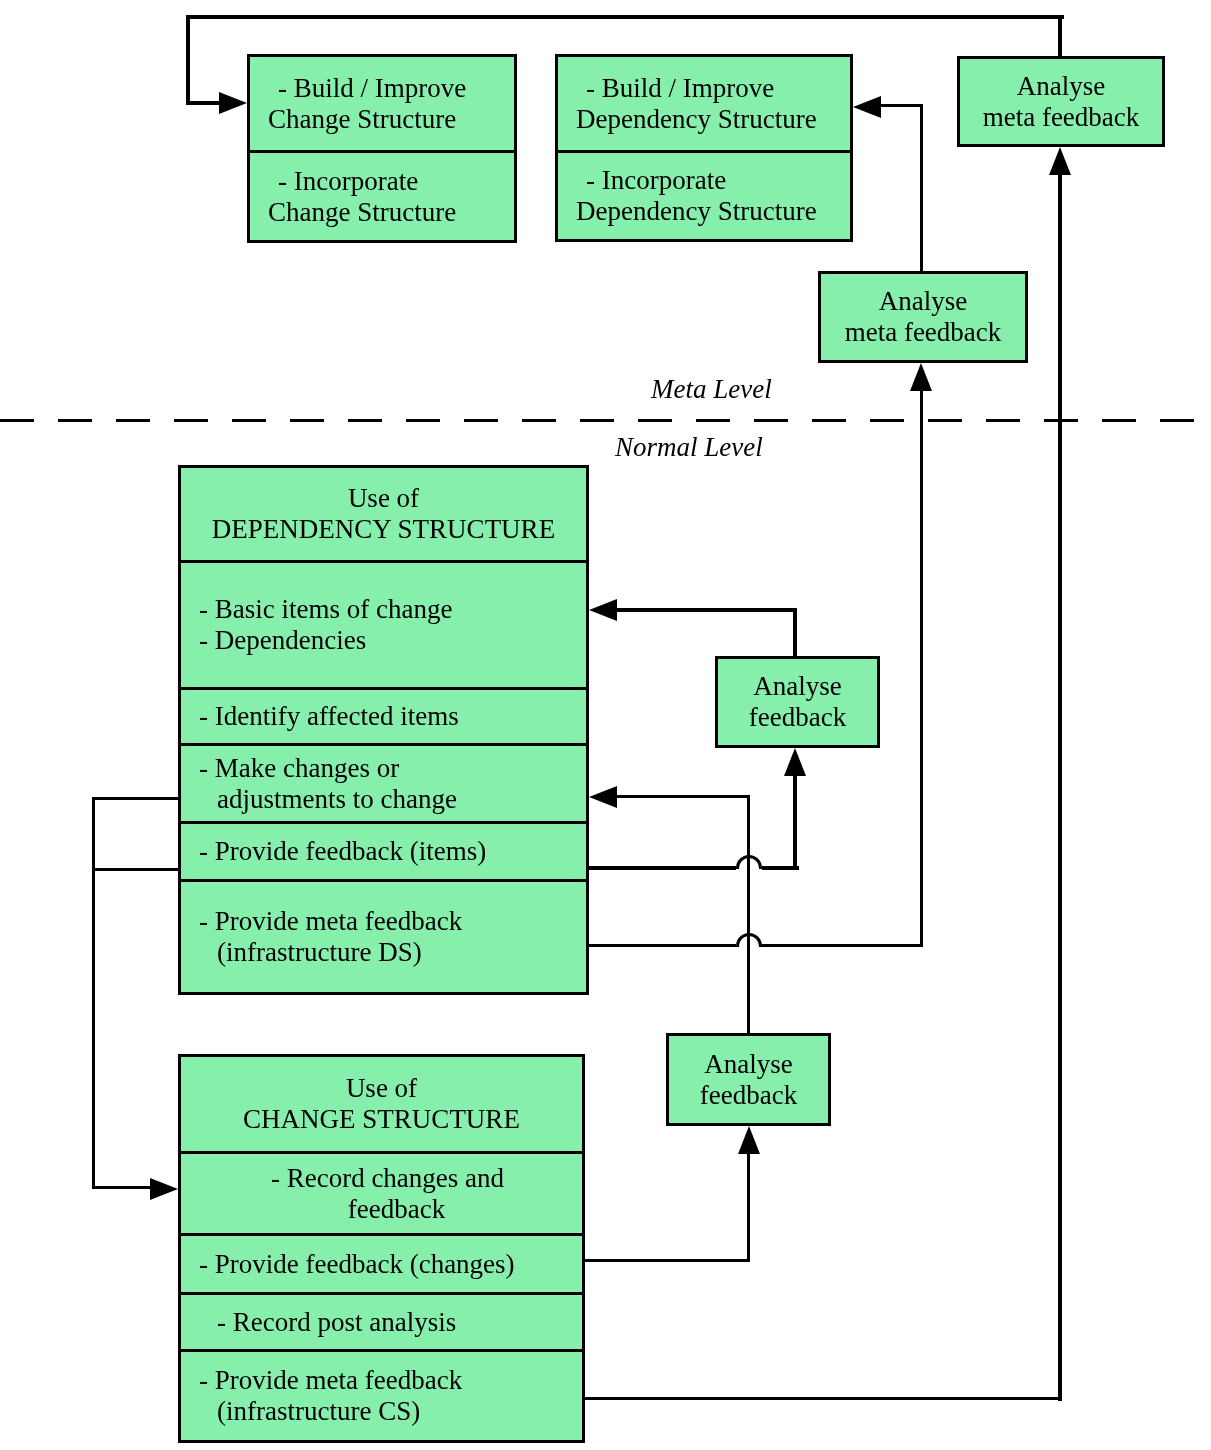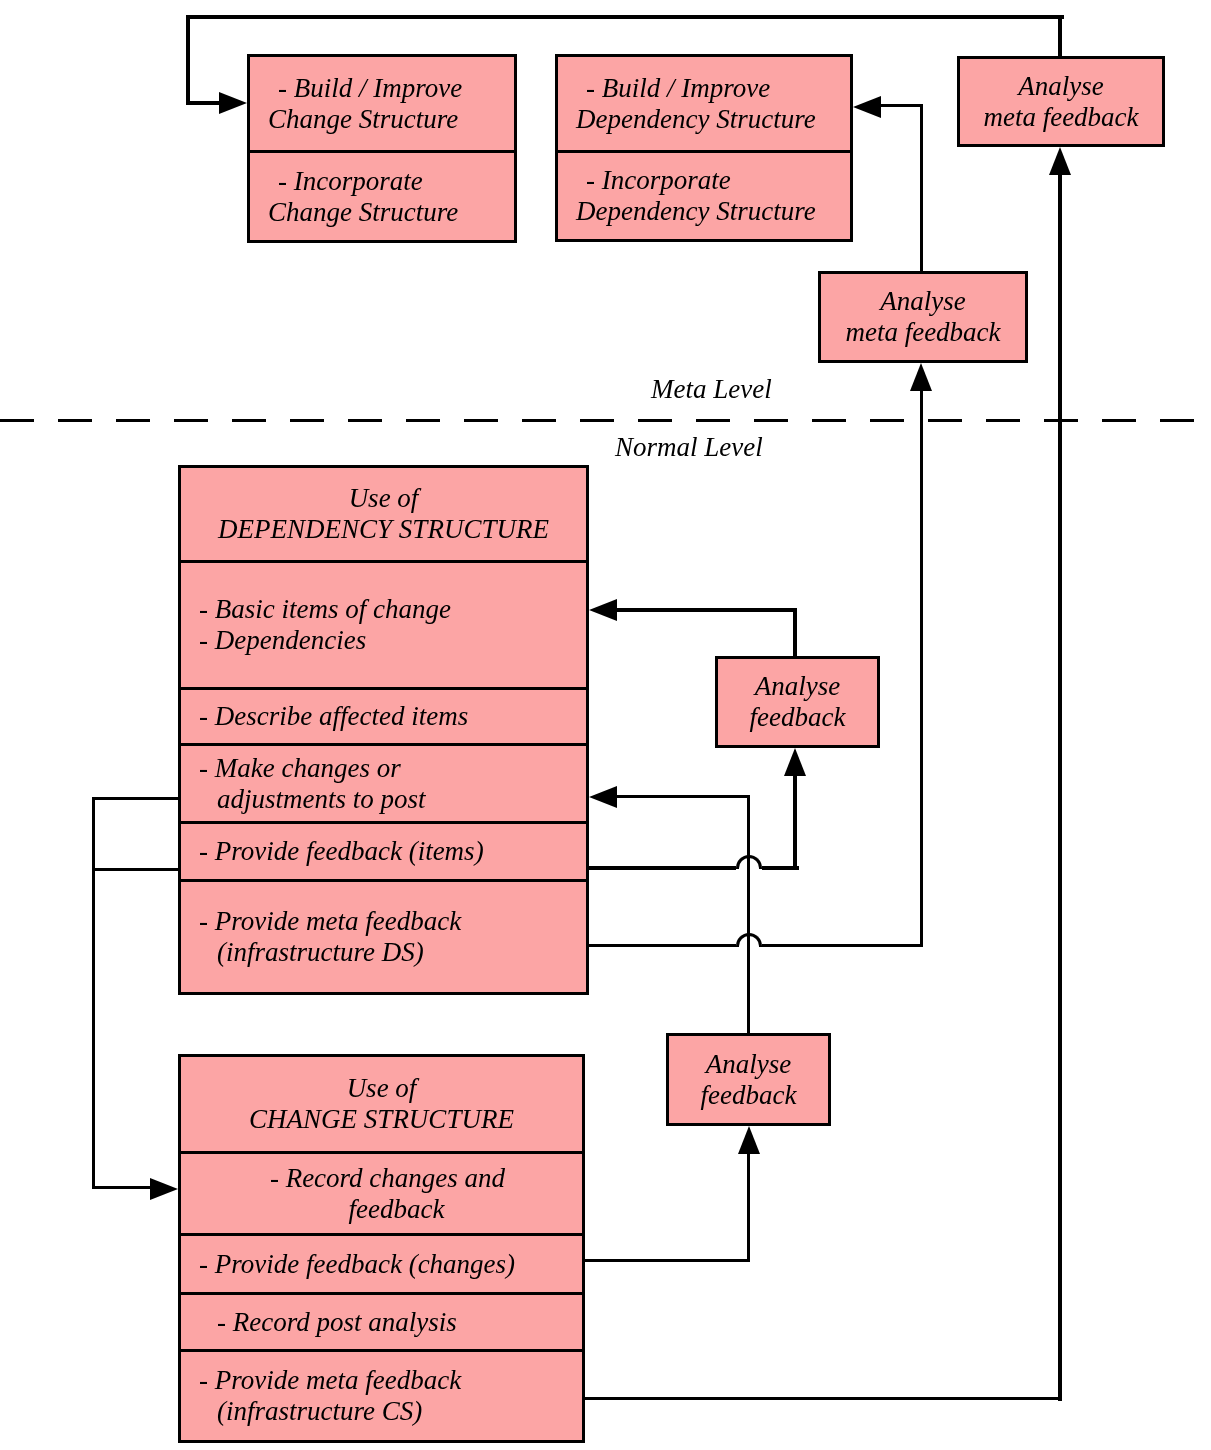--- a/index.html
+++ b/index.html
@@ -7,23 +7,23 @@
     position:relative;
     width:1211px;height:1450px;
     background:#ffffff;
     font-family:"Liberation Serif","DejaVu Serif",serif;
     color:#000;
     overflow:hidden;
   }
   .box{
     position:absolute;
     border:3px solid #000;
-    background:#fca5a5;
+    background:#86efac;
     box-sizing:border-box;
-    display:flex;flex-direction:column;font-style:italic;
+    display:flex;flex-direction:column;
   }
   .cell{
     box-sizing:border-box;
     display:flex;flex-direction:column;justify-content:center;
     font-size:27px;line-height:31px;
   }
   .cell.divider{border-bottom:3px solid #000;}
   .cell.center{align-items:center;text-align:center;}
   .cell.left{align-items:flex-start;padding-left:18px;padding-right:6px;}
   .cell span{display:block;}
@@ -115,25 +115,25 @@
   <div class="box" style="left:178px;top:465px;width:411px;height:530px;">
     <div class="cell center divider" style="height:95px;">
       <span>Use of</span>
       <span>DEPENDENCY STRUCTURE</span>
     </div>
     <div class="cell left divider" style="height:127px;">
       <span>- Basic items of change</span>
       <span>- Dependencies</span>
     </div>
     <div class="cell left divider" style="height:56px;">
-      <span>- Describe affected items</span>
+      <span>- Identify affected items</span>
     </div>
     <div class="cell left divider" style="height:78px;">
       <span>- Make changes or</span>
-      <span class="indent">adjustments to post</span>
+      <span class="indent">adjustments to change</span>
     </div>
     <div class="cell left divider" style="height:58px;">
       <span>- Provide feedback (items)</span>
     </div>
     <div class="cell left" style="flex:1;">
       <span>- Provide meta feedback</span>
       <span class="indent">(infrastructure DS)</span>
     </div>
   </div>
 

